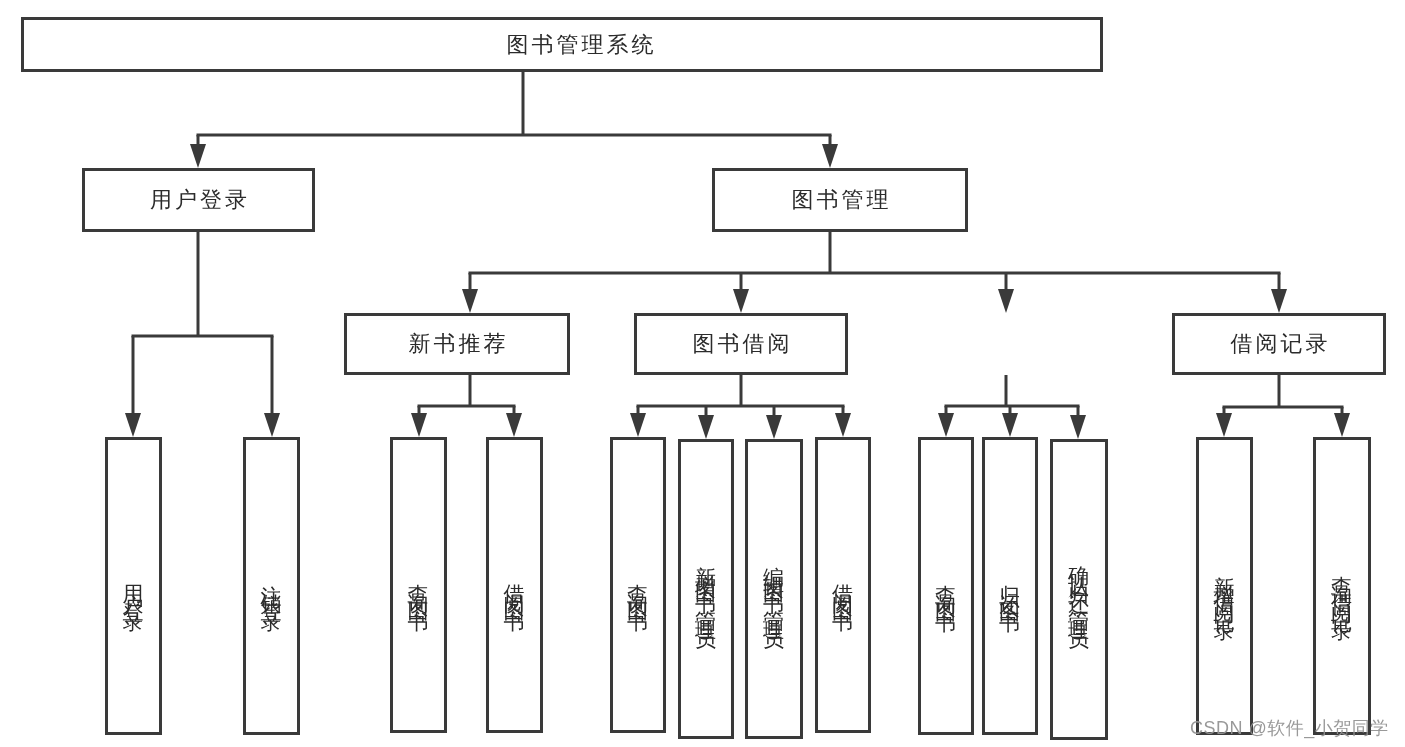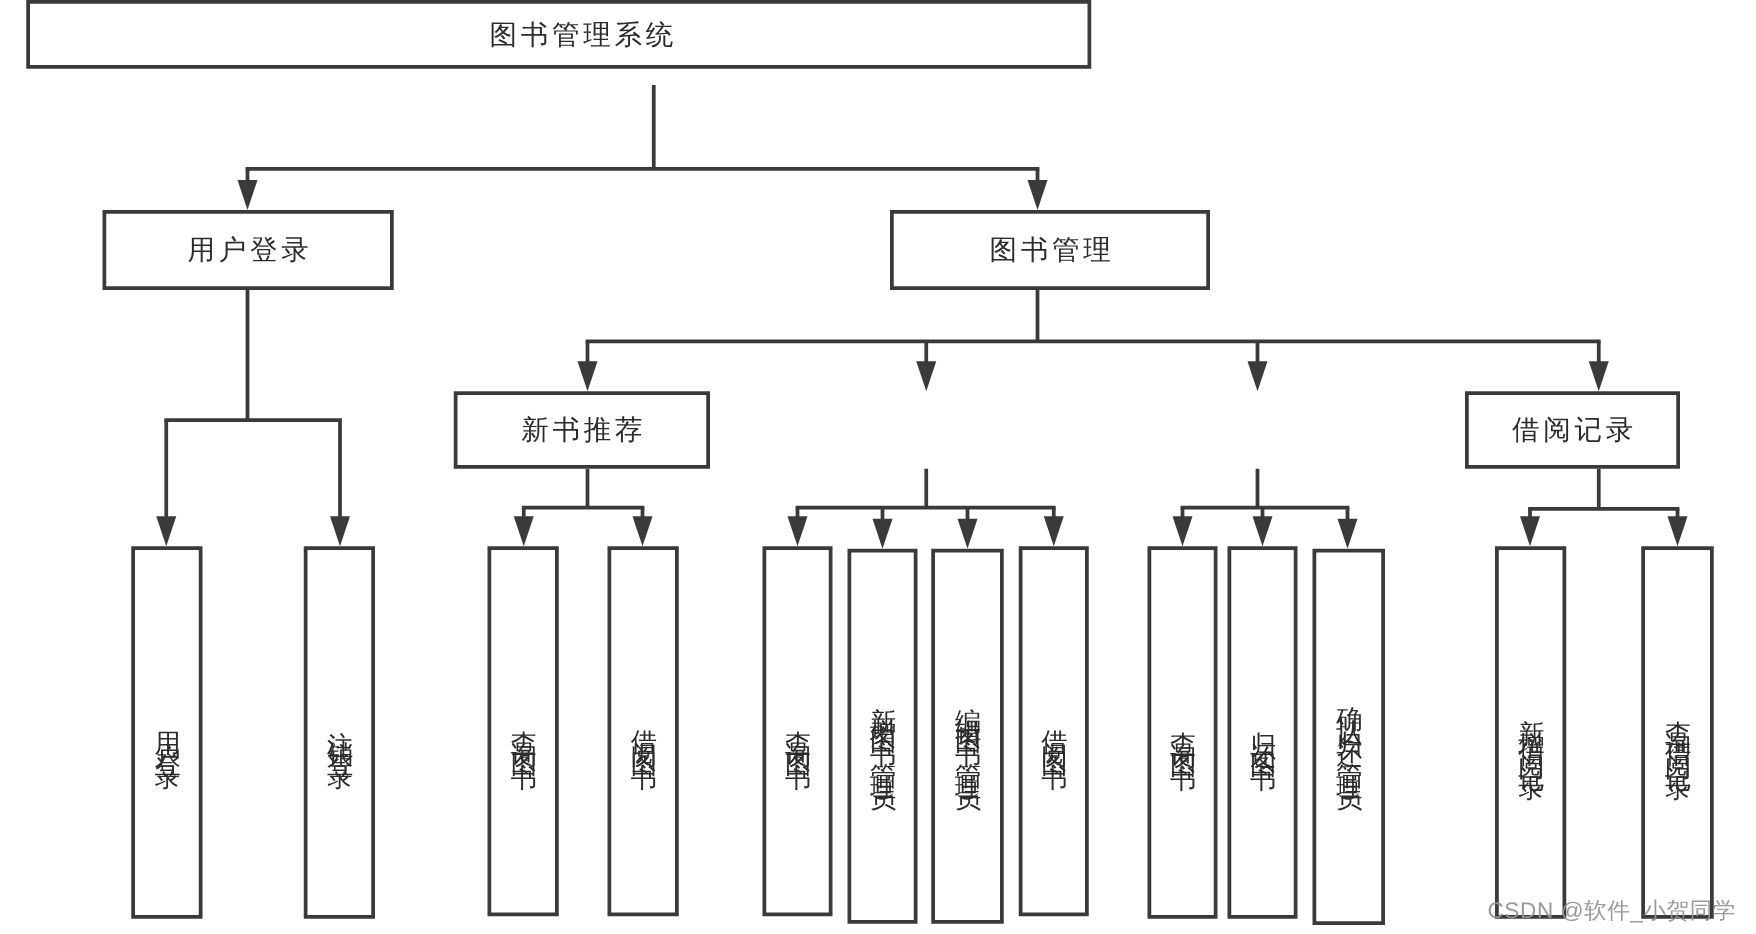--- a/index.html
+++ b/index.html
@@ -138,27 +138,28 @@
     <g>
       <line x1="1279" y1="375" x2="1279" y2="407"></line>
       <line x1="1222.5" y1="407" x2="1343.5" y2="407"></line>
       <line x1="1224" y1="407" x2="1224" y2="415"></line>
       <polygon points="1216,413 1232,413 1224,437" fill="#3a3a3a" stroke="none"></polygon>
       <line x1="1342" y1="407" x2="1342" y2="415"></line>
       <polygon points="1334,413 1350,413 1342,437" fill="#3a3a3a" stroke="none"></polygon>
     </g>
   </svg>
 
-  <div class="node" style="left:21px; top:0; width:852px; height:55px;padding-left:36px;">图书管理系统</div>
+  <div class="node" style="left:21px; top:17px; width:1082px; height:55px;padding-left:36px;">图书管理系统</div>
 
   <div class="node" style="left:82px; top:168px; width:233px; height:64px;">用户登录</div>
   <div class="node" style="left:712px; top:168px; width:256px; height:64px;">图书管理</div>
 
-  <div class="node" style="left:363px; top:313px; width:205px; height:62px;">新书推荐</div>
-  <div class="node" style="left:1172px; top:313px; width:172px; height:62px;">借阅记录</div>
+  <div class="node" style="left:344px; top:313px; width:226px; height:62px;">新书推荐</div>
+  <div class="node" style="left:634px; top:313px; width:214px; height:62px;">图书借阅</div>
+  <div class="node" style="left:1172px; top:313px; width:214px; height:62px;">借阅记录</div>
 
   <div class="leaf" style="left:105px; top:437px; width:57px; height:298px;">用户登录</div>
   <div class="leaf" style="left:243px; top:437px; width:57px; height:298px;">注销登录</div>
 
   <div class="leaf" style="left:390px; top:437px; width:57px; height:296px;">查询图书</div>
   <div class="leaf" style="left:486px; top:437px; width:57px; height:296px;">借阅图书</div>
 
   <div class="leaf" style="left:610px; top:437px; width:56px; height:296px;">查询图书</div>
   <div class="leaf" style="left:678px; top:439px; width:56px; height:300px;">新增图书（管理员）</div>
   <div class="leaf" style="left:745px; top:439px; width:58px; height:300px;">编辑图书（管理员）</div>

